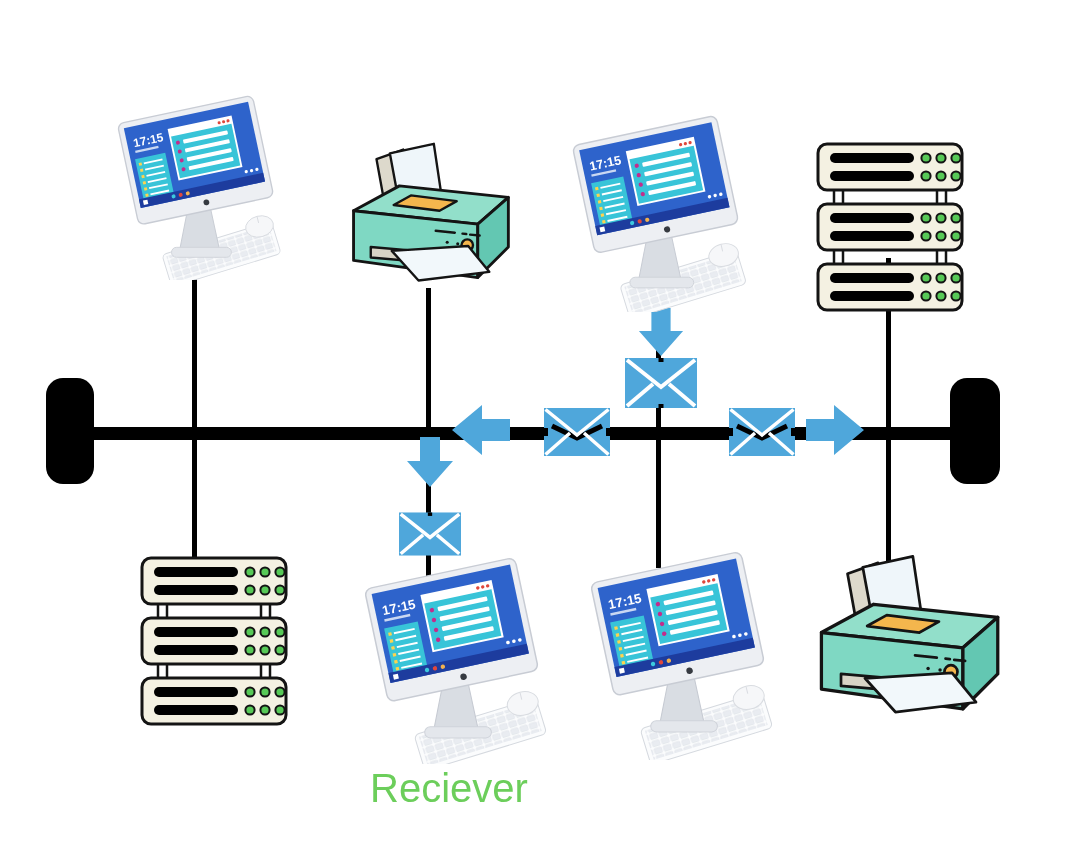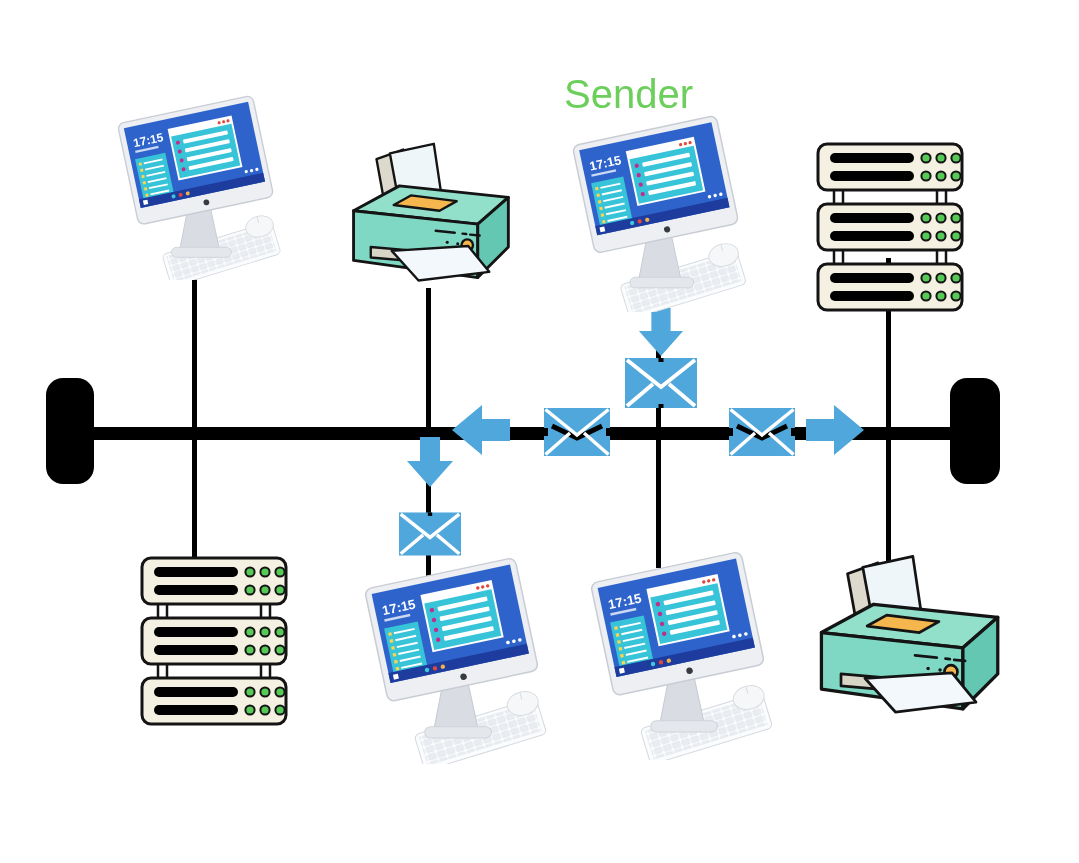--- a/index.html
+++ b/index.html
@@ -56,21 +56,21 @@
   .f-screen{fill:var(--screen-blue,#2E63CB);}
   .f-steal{fill:var(--screen-teal,#38C4D8);}
   .f-task{fill:var(--taskbar-blue,#1D3C9E);}
   .c-clock{fill:#fff;font-family:"Liberation Sans",sans-serif;font-weight:bold;font-size:13px;}
 </style>
 </head>
 <body>
 
 <div class="canvas">
 
-  <div class="label lbl-sender">Sender</div>
+  <div class="label lbl-receiver">Reciever</div>
 
   <div class="drop d1"></div>
   <div class="drop d2"></div>
   <div class="drop d3"></div>
   <div class="drop d4"></div>
   <div class="drop d5"></div>
   <div class="drop d6"></div>
   <div class="drop d7"></div>
   <div class="drop d8"></div>
 

